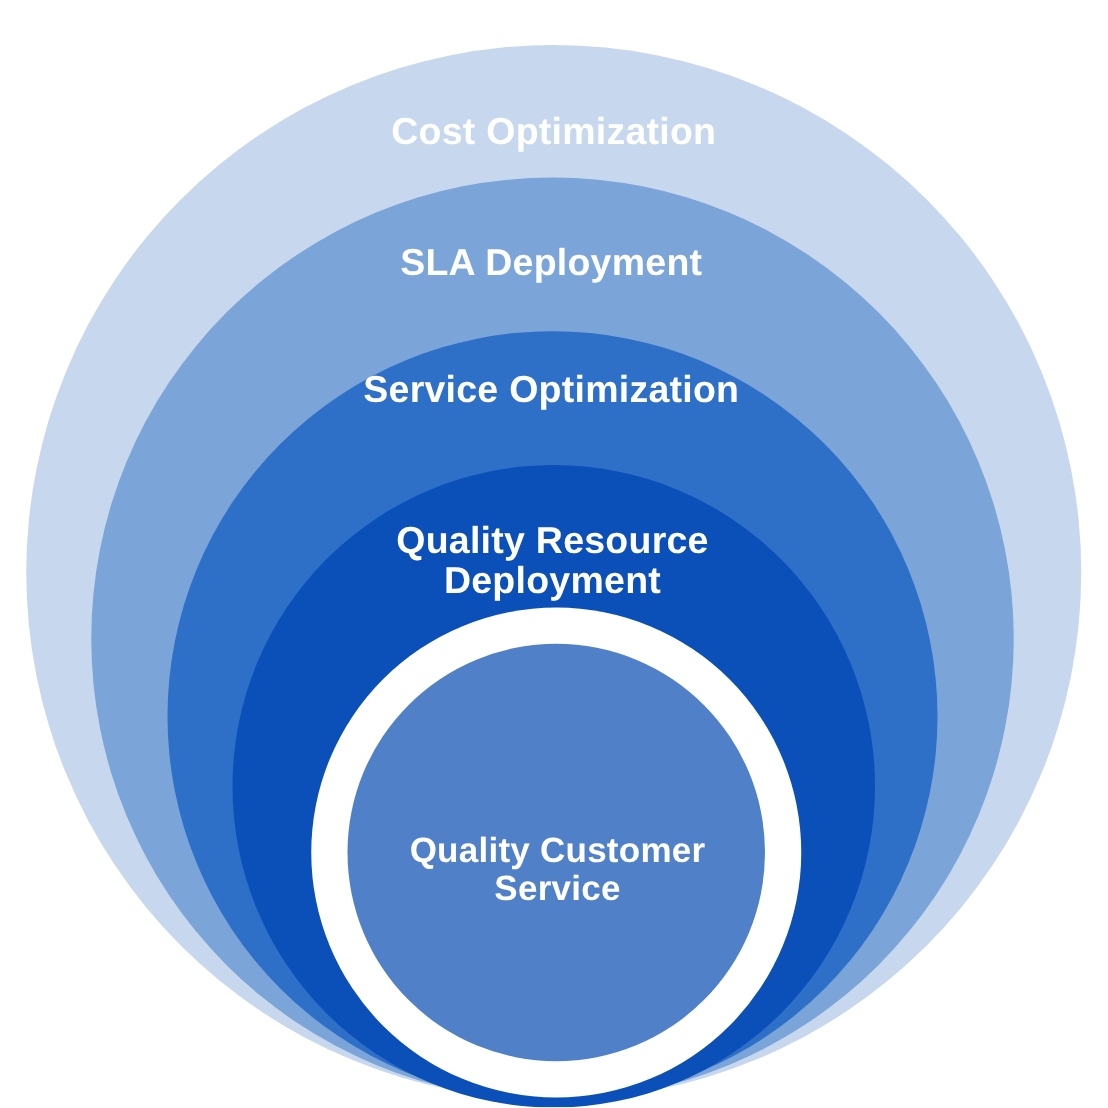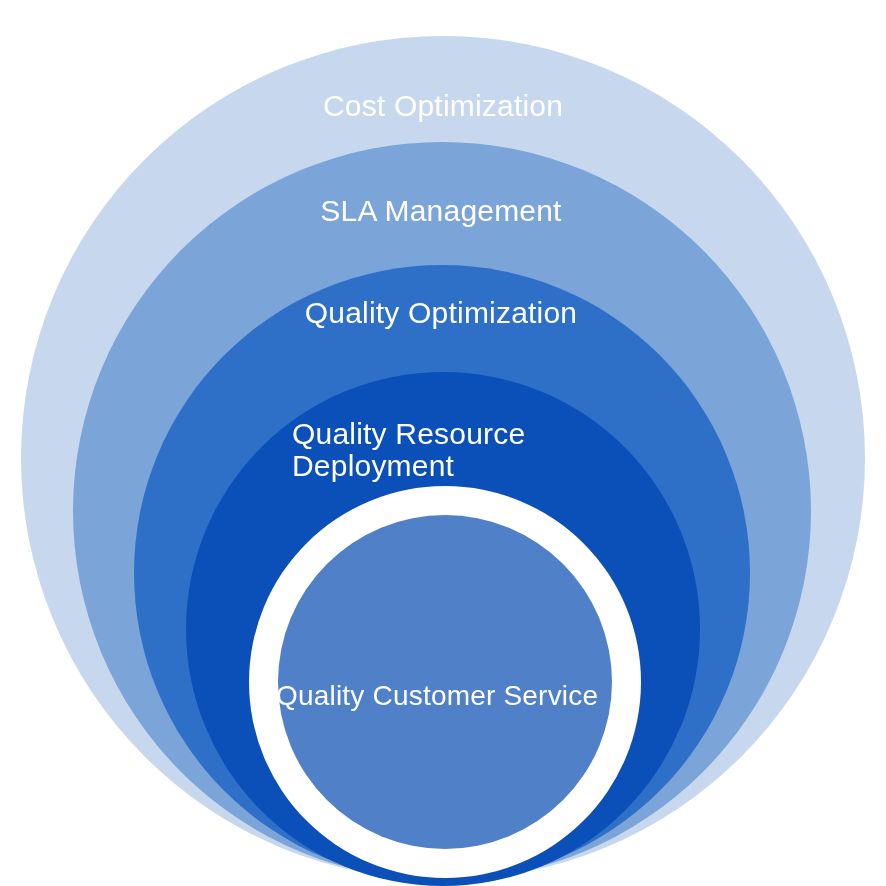--- a/index.html
+++ b/index.html
@@ -16,21 +16,22 @@
     overflow: hidden;
   }
   .rings-svg {
     position: absolute;
     left: 0;
     top: 0;
   }
   .ring-label {
     position: absolute;
     transform: translate(-50%, -50%);
-    font-weight: normal;
+    text-align: center;
+    font-weight: bold;
     color: #ffffff;
     line-height: 1.08;
     letter-spacing: 0.2px;
     white-space: pre-line;
   }
   .label-1 { left: 443px; top: 106px; font-size: 30px; }
   .label-2 { left: 441px; top: 211px; font-size: 30px; }
   .label-3 { left: 441px; top: 313px; font-size: 30px; }
   .label-4 { left: 442px; top: 422px; font-size: 30px; width: 300px; margin-top: 28px; }
   .label-5 { left: 446px; top: 696px; font-size: 28px; width: 340px; }
@@ -44,21 +45,21 @@
     <circle cx="443" cy="458" r="422" fill="#c7d8ee"></circle>
     <circle cx="442" cy="511" r="369" fill="#7ba4d8"></circle>
     <circle cx="442" cy="573" r="308" fill="#2e70c8"></circle>
     <circle cx="443" cy="629" r="257" fill="#0b4fb8"></circle>
     <circle cx="445" cy="682" r="196" fill="#ffffff"></circle>
     <circle cx="445" cy="682" r="167" fill="#5080c7"></circle>
   </svg>
 
   <div class="ring-label label-1">Cost Optimization</div>
 
-  <div class="ring-label label-2">SLA Management</div>
+  <div class="ring-label label-2">SLA Deployment</div>
 
-  <div class="ring-label label-3">Quality Optimization</div>
+  <div class="ring-label label-3">Service Optimization</div>
 
   <div class="ring-label label-4">Quality Resource Deployment</div>
 
   <div class="ring-label label-5">Quality Customer Service</div>
 
 </div>
 
 </body></html>

